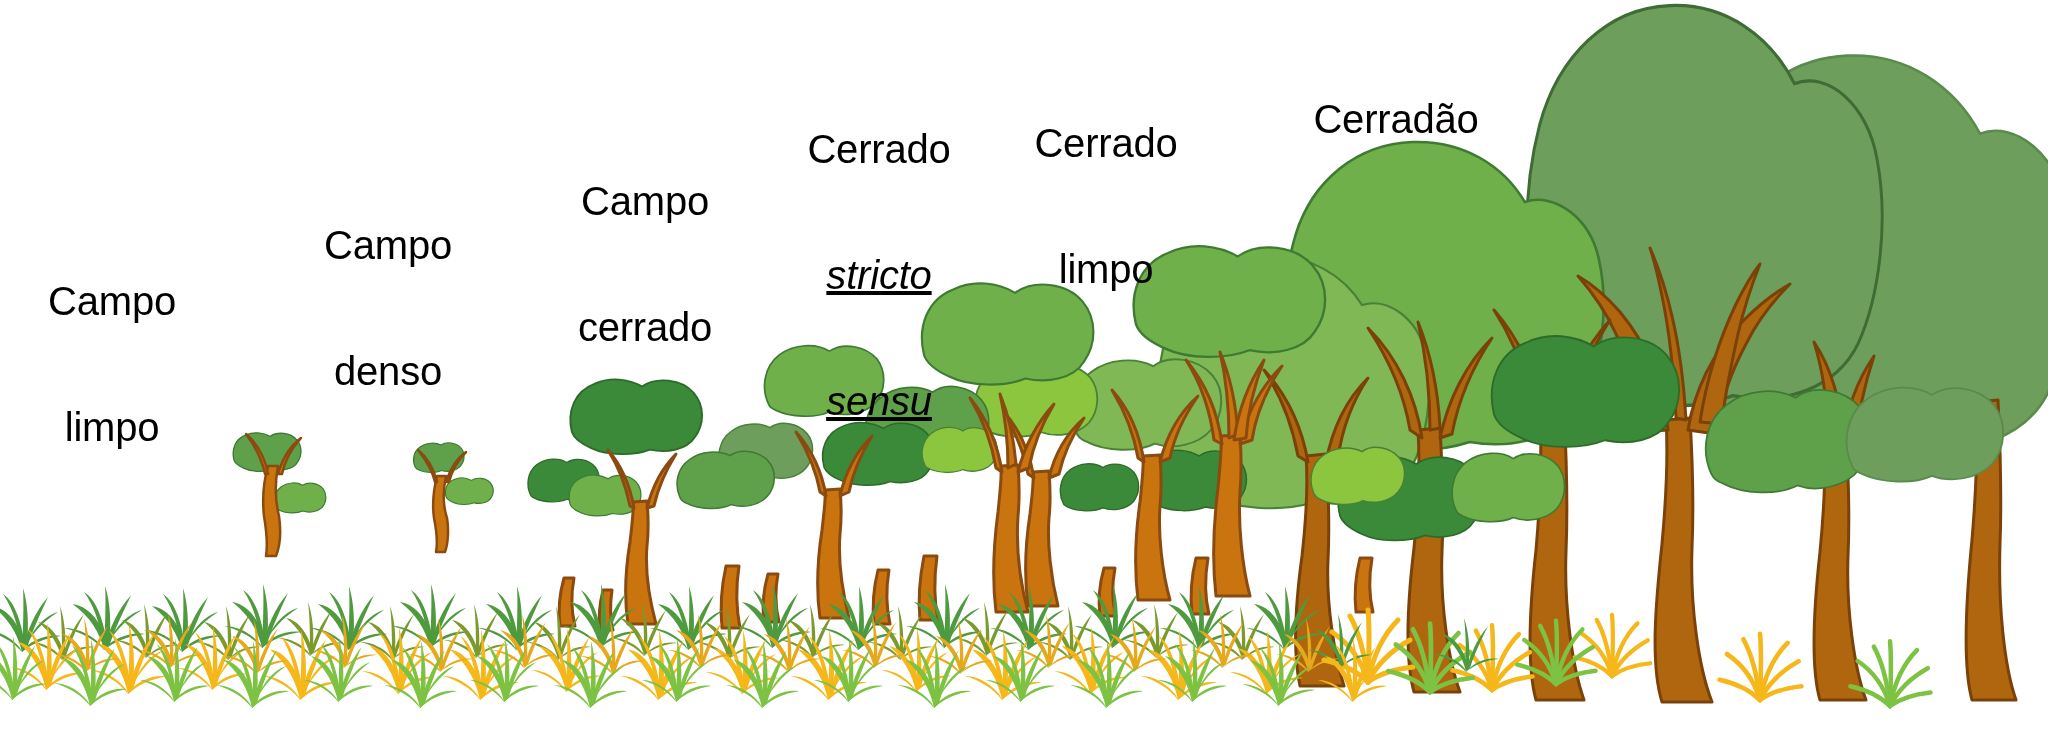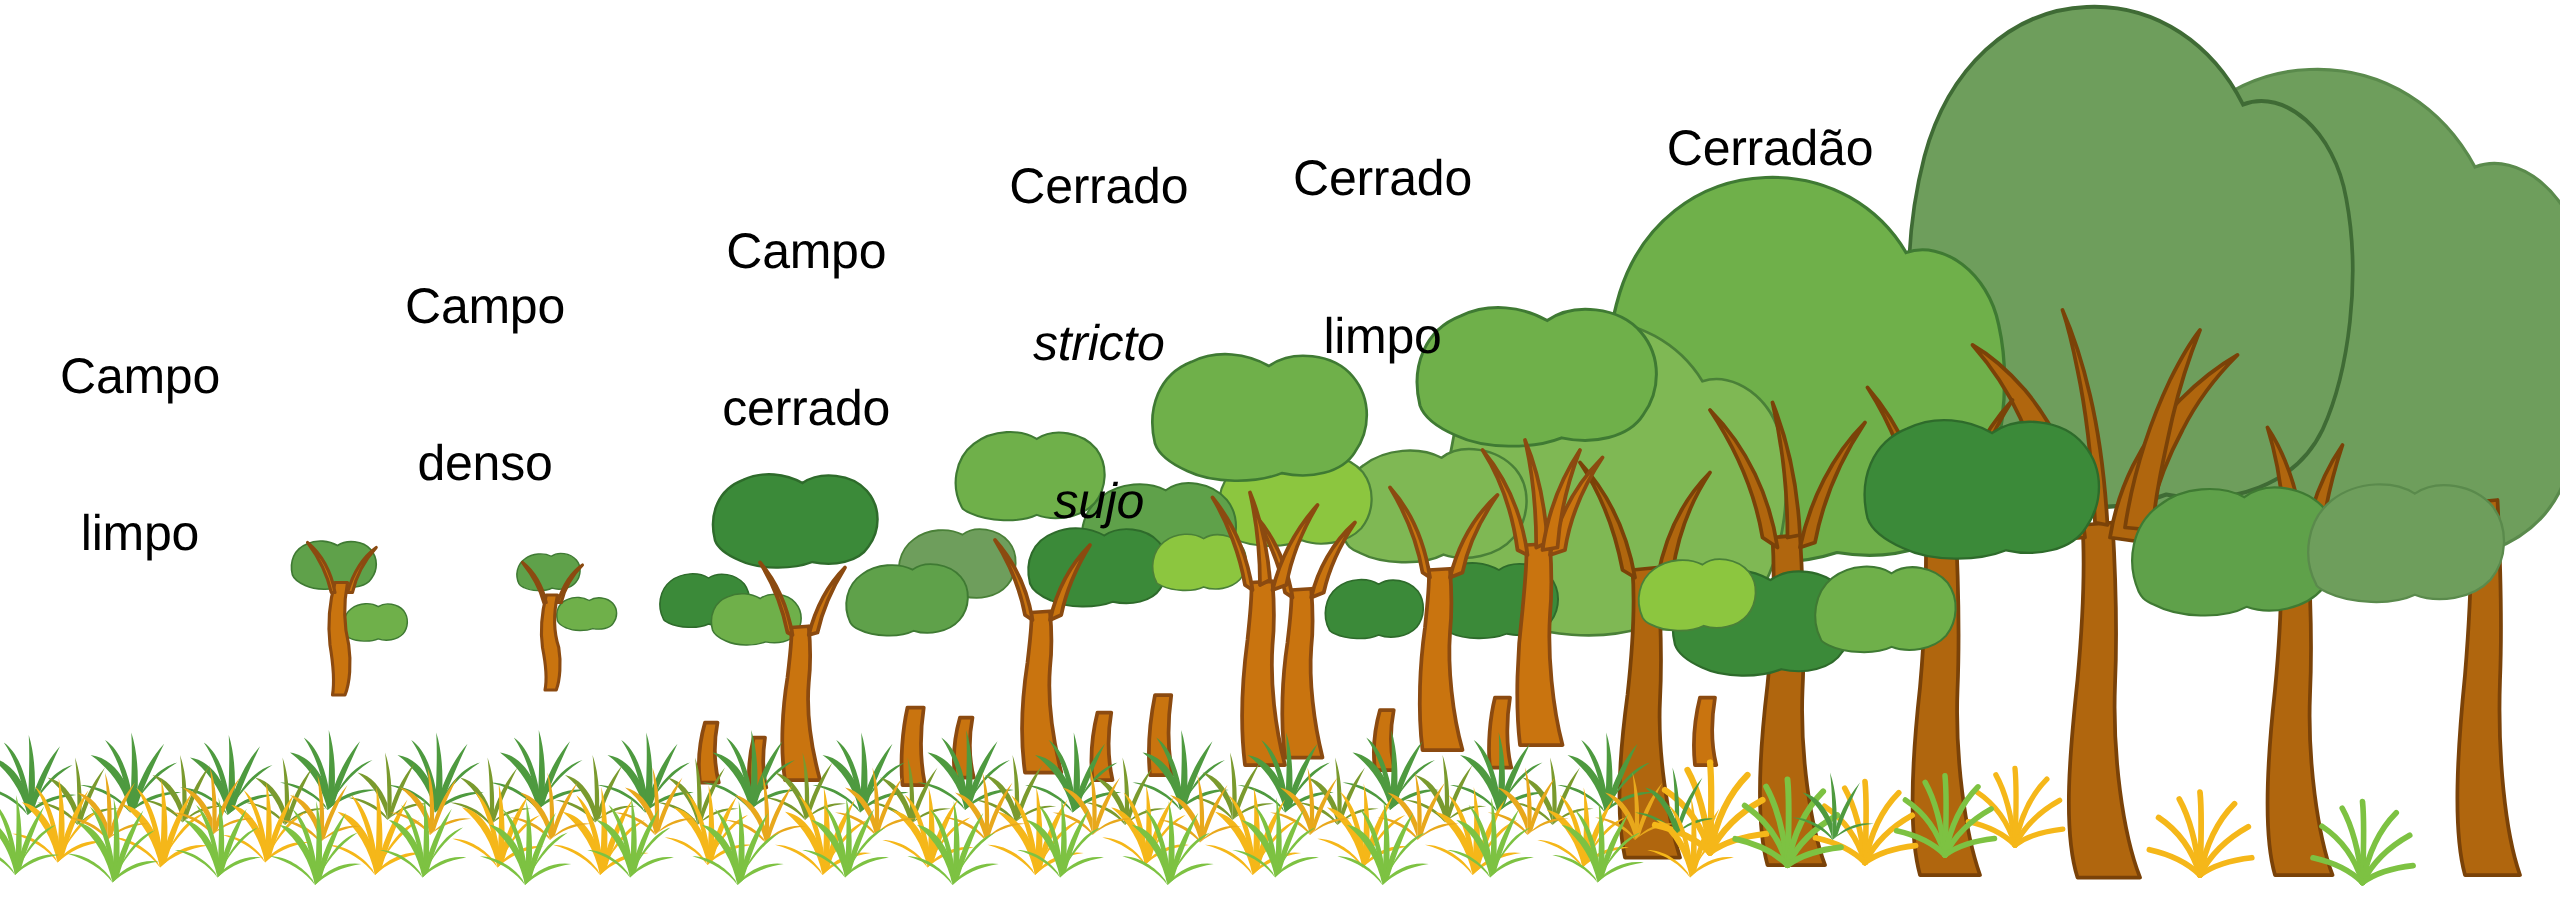--- a/index.html
+++ b/index.html
@@ -26,21 +26,21 @@
     color: #000000;
     font-family: "Liberation Sans", sans-serif;
     font-size: 40px;
     line-height: 1.05;
     text-align: center;
     white-space: pre;
     letter-spacing: -0.2px;
     transform: translateX(-50%);
     pointer-events: none;
   }
-  .label .ital { font-style: italic; display: block; }
+  .label .ital { font-style: italic; display: block; text-decoration: underline; }
   .label .reg  { font-style: normal; display: block; }
 </style>
 </head>
 <body>
 
 <div id="stage">
 
   <svg id="scene" viewBox="0 0 2048 732" preserveAspectRatio="none">
     <defs>
 
@@ -413,25 +413,25 @@
   </div>
 
   <div class="label" style="left:645px; top:96px;">
     <span class="reg">Campo</span>
     <span class="reg">cerrado</span>
   </div>
 
   <div class="label" style="left:879px; top:44px;">
     <span class="reg">Cerrado</span>
     <span class="ital">stricto</span>
-    <span class="ital">sujo</span>
+    <span class="ital">sensu</span>
   </div>
 
   <div class="label" style="left:1106px; top:38px;">
     <span class="reg">Cerrado</span>
     <span class="reg">limpo</span>
   </div>
 
-  <div class="label" style="left:1396px; top:14px;margin-left:20px;">
+  <div class="label" style="left:1396px; top:14px;">
     <span class="reg">Cerradão</span>
   </div>
 
 </div>
 
 </body></html>

